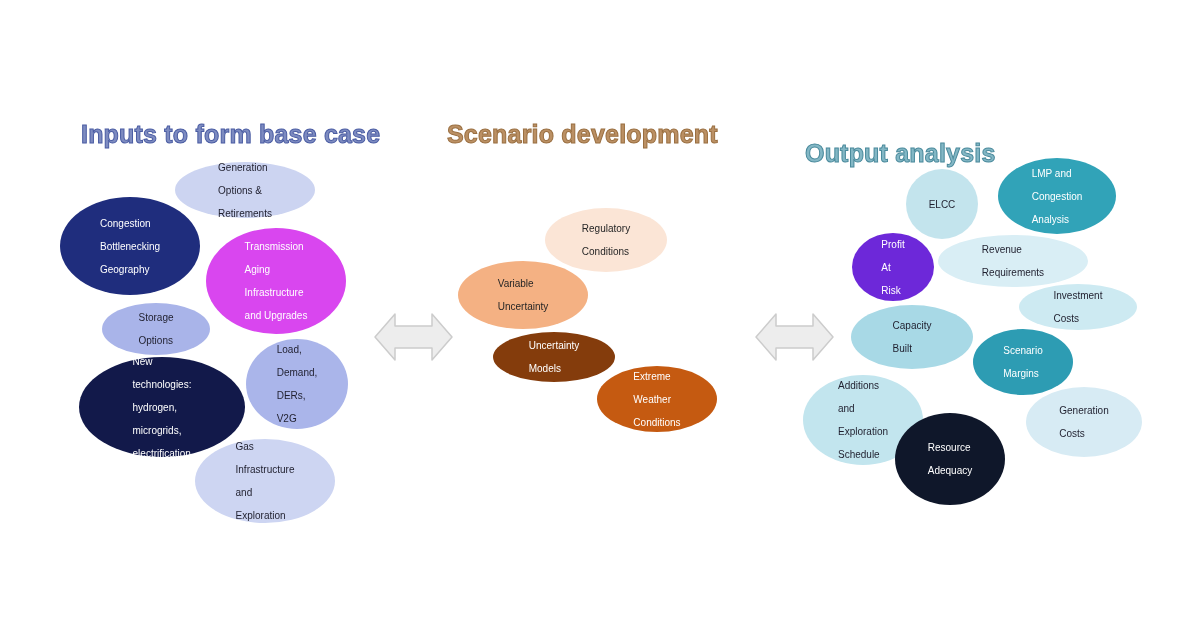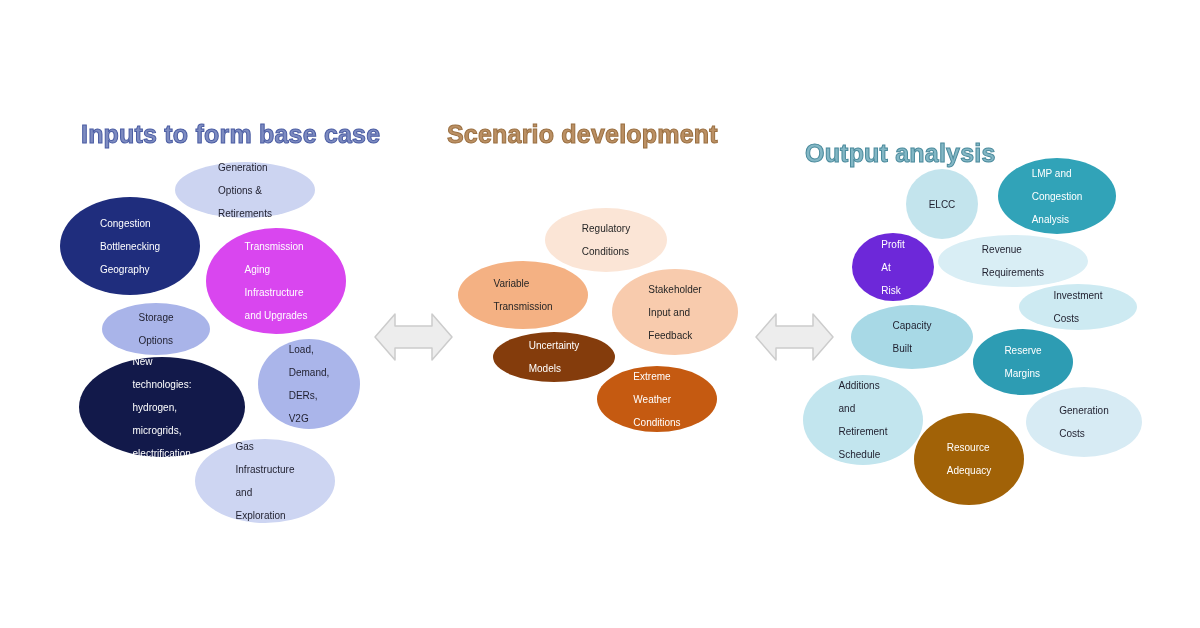--- a/index.html
+++ b/index.html
@@ -61,64 +61,61 @@
 Aging
 Infrastructure
 and Upgrades</div>
       <div class="bubble" style="left: 79px; top: 357px; width: 166px; height: 100px; background: rgb(18, 25, 74); color: rgb(255, 255, 255);">New
 technologies:
 hydrogen,
 microgrids,
 electrification</div>
       <div class="bubble" style="left: 102px; top: 303px; width: 108px; height: 52px; background: rgb(169, 180, 233); color: rgb(31, 31, 46);">Storage
 Options</div>
-      <div class="bubble" style="left: 258px; top: 339px; width: 102px; height: 90px; background: rgb(170, 181, 234); color: rgb(31, 31, 46);">Load,
+      <div class="bubble" style="left: 246px; top: 339px; width: 102px; height: 90px; background: rgb(170, 181, 234); color: rgb(31, 31, 46);">Load,
 Demand,
 DERs,
 V2G</div>
       <div class="bubble" style="left: 195px; top: 439px; width: 140px; height: 84px; background: rgb(205, 213, 242); color: rgb(31, 31, 46);">Gas
 Infrastructure
 and
 Exploration</div>
     </div>
   <div class="group">
       <div class="bubble" style="left: 545px; top: 208px; width: 122px; height: 64px; background: rgb(251, 229, 214); color: rgb(38, 38, 38);">Regulatory
 Conditions</div>
       <div class="bubble" style="left: 458px; top: 261px; width: 130px; height: 68px; background: rgb(244, 177, 131); color: rgb(38, 38, 38);">Variable
-Transmission</div>
-      <div class="bubble" style="left: 612px; top: 269px; width: 126px; height: 86px; background: rgb(248, 203, 173); color: rgb(38, 38, 38);">Stakeholder
-Input and
-Feedback</div>
+Uncertainty</div>
       <div class="bubble" style="left: 493px; top: 332px; width: 122px; height: 50px; background: rgb(132, 60, 12); color: rgb(255, 255, 255);">Uncertainty
 Models</div>
       <div class="bubble" style="left: 597px; top: 366px; width: 120px; height: 66px; background: rgb(197, 90, 17); color: rgb(255, 255, 255);">Extreme
 Weather
 Conditions</div>
     </div>
   <div class="group">
       <div class="bubble" style="left: 906px; top: 169px; width: 72px; height: 70px; background: rgb(195, 228, 237); color: rgb(31, 31, 46);">ELCC</div>
       <div class="bubble" style="left: 998px; top: 158px; width: 118px; height: 76px; background: rgb(49, 163, 184); color: rgb(255, 255, 255);">LMP and
 Congestion
 Analysis</div>
       <div class="bubble" style="left: 852px; top: 233px; width: 82px; height: 68px; background: #6d28d9; color: rgb(255, 255, 255);">Profit
 At
 Risk</div>
       <div class="bubble" style="left: 938px; top: 235px; width: 150px; height: 52px; background: rgb(217, 238, 245); color: rgb(31, 31, 46);">Revenue
 Requirements</div>
       <div class="bubble" style="left: 1019px; top: 284px; width: 118px; height: 46px; background: rgb(205, 234, 242); color: rgb(31, 31, 46);">Investment
 Costs</div>
       <div class="bubble" style="left: 851px; top: 305px; width: 122px; height: 64px; background: rgb(168, 217, 230); color: rgb(31, 31, 46);">Capacity
 Built</div>
-      <div class="bubble" style="left: 973px; top: 329px; width: 100px; height: 66px; background: rgb(45, 156, 179); color: rgb(255, 255, 255);">Reserve
+      <div class="bubble" style="left: 973px; top: 329px; width: 100px; height: 66px; background: rgb(45, 156, 179); color: rgb(255, 255, 255);">Scenario
 Margins</div>
       <div class="bubble" style="left: 803px; top: 375px; width: 120px; height: 90px; background: rgb(194, 229, 238); color: rgb(31, 31, 46);">Additions
 and
-Retirement
+Exploration
 Schedule</div>
-      <div class="bubble" style="left: 914px; top: 413px; width: 110px; height: 92px; background: #a16207; color: rgb(255, 255, 255);">Resource
+      <div class="bubble" style="left: 895px; top: 413px; width: 110px; height: 92px; background: #0f172a; color: rgb(255, 255, 255);">Resource
 Adequacy</div>
       <div class="bubble" style="left: 1026px; top: 387px; width: 116px; height: 70px; background: rgb(215, 235, 244); color: rgb(31, 31, 46);">Generation
 Costs</div>
     </div>
 
   <svg class="flow-arrow" id="arrow-1" viewBox="0 0 79 50">
     <polygon class="arrow-shape" points="1,25 21,2 21,14 58,14 58,2 78,25 58,48 58,36 21,36 21,48" fill="#ededed" stroke="#cccccc" stroke-width="1.5" stroke-linejoin="round"></polygon>
   </svg>
 
   <svg class="flow-arrow" id="arrow-2" viewBox="0 0 79 50">

